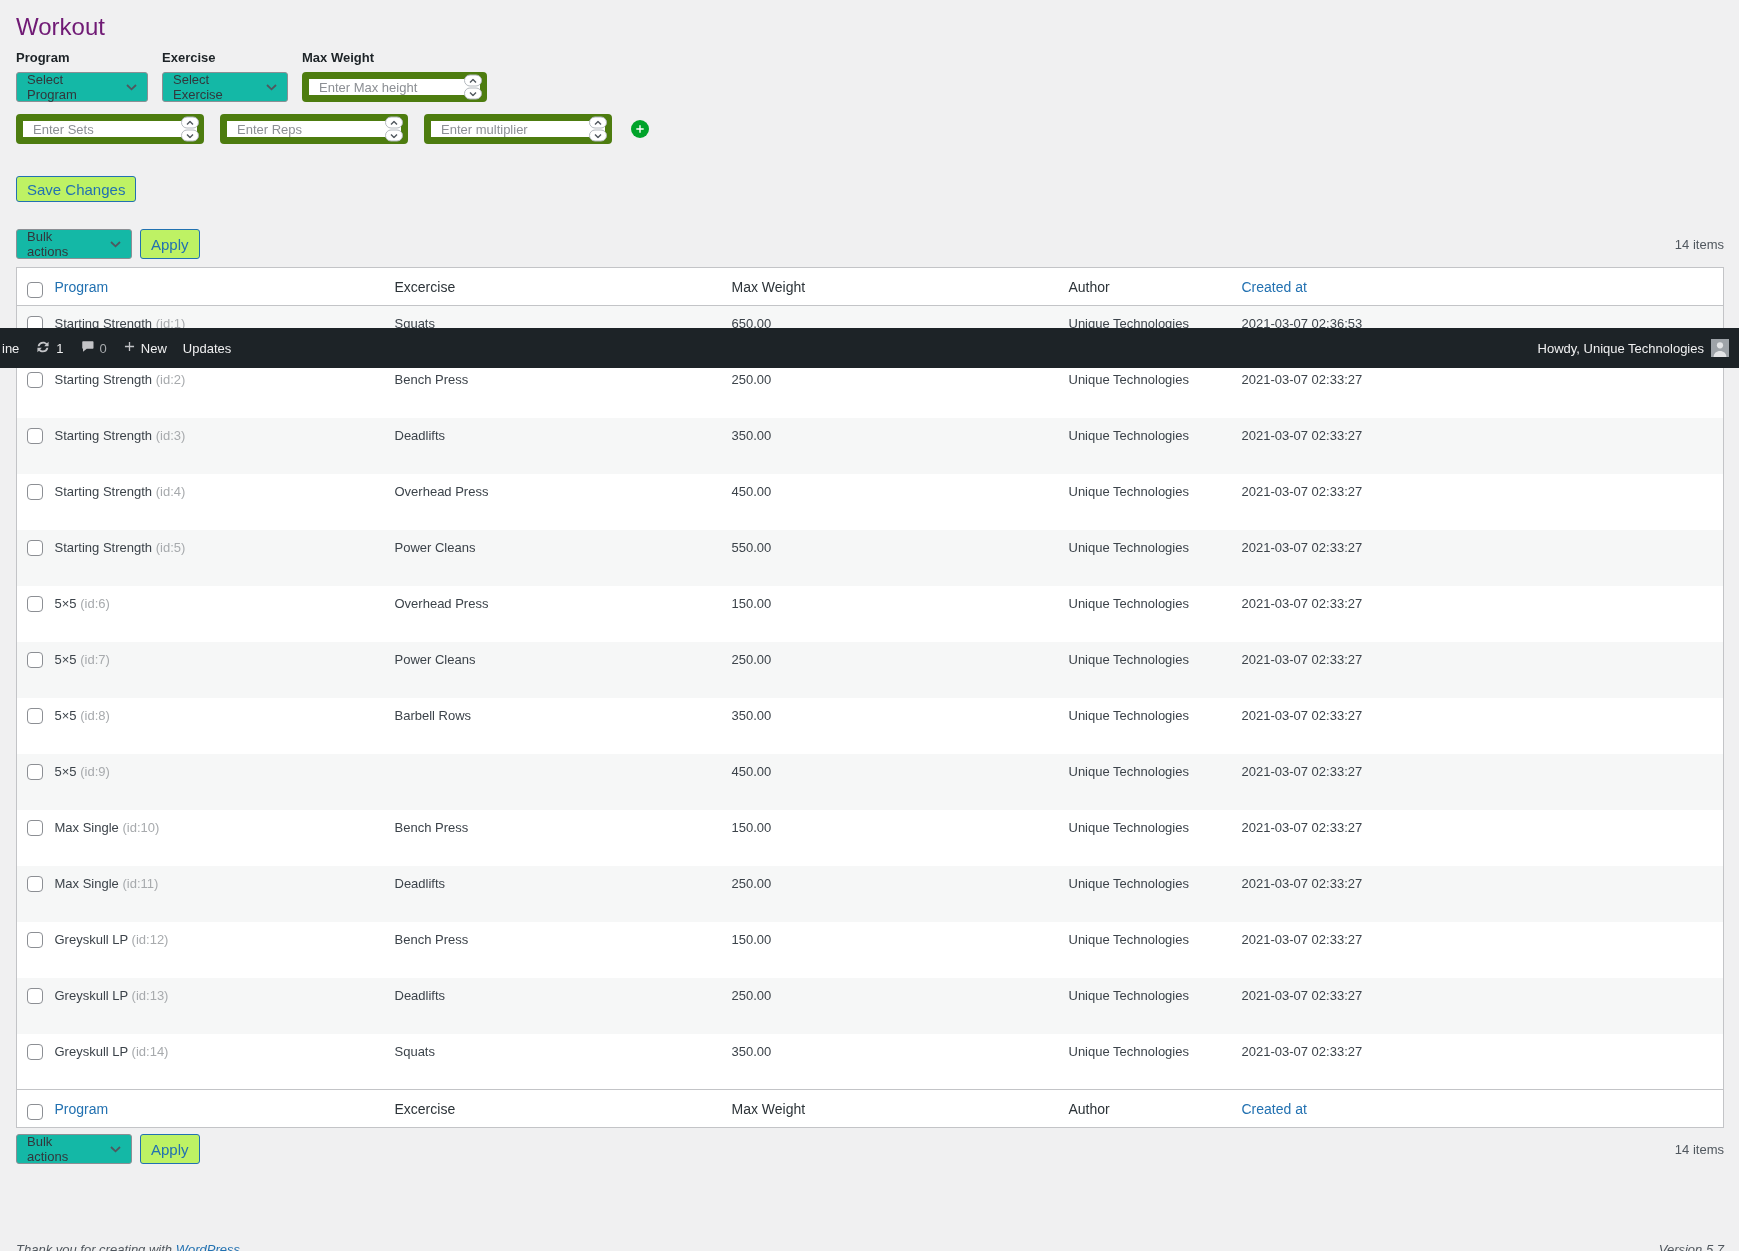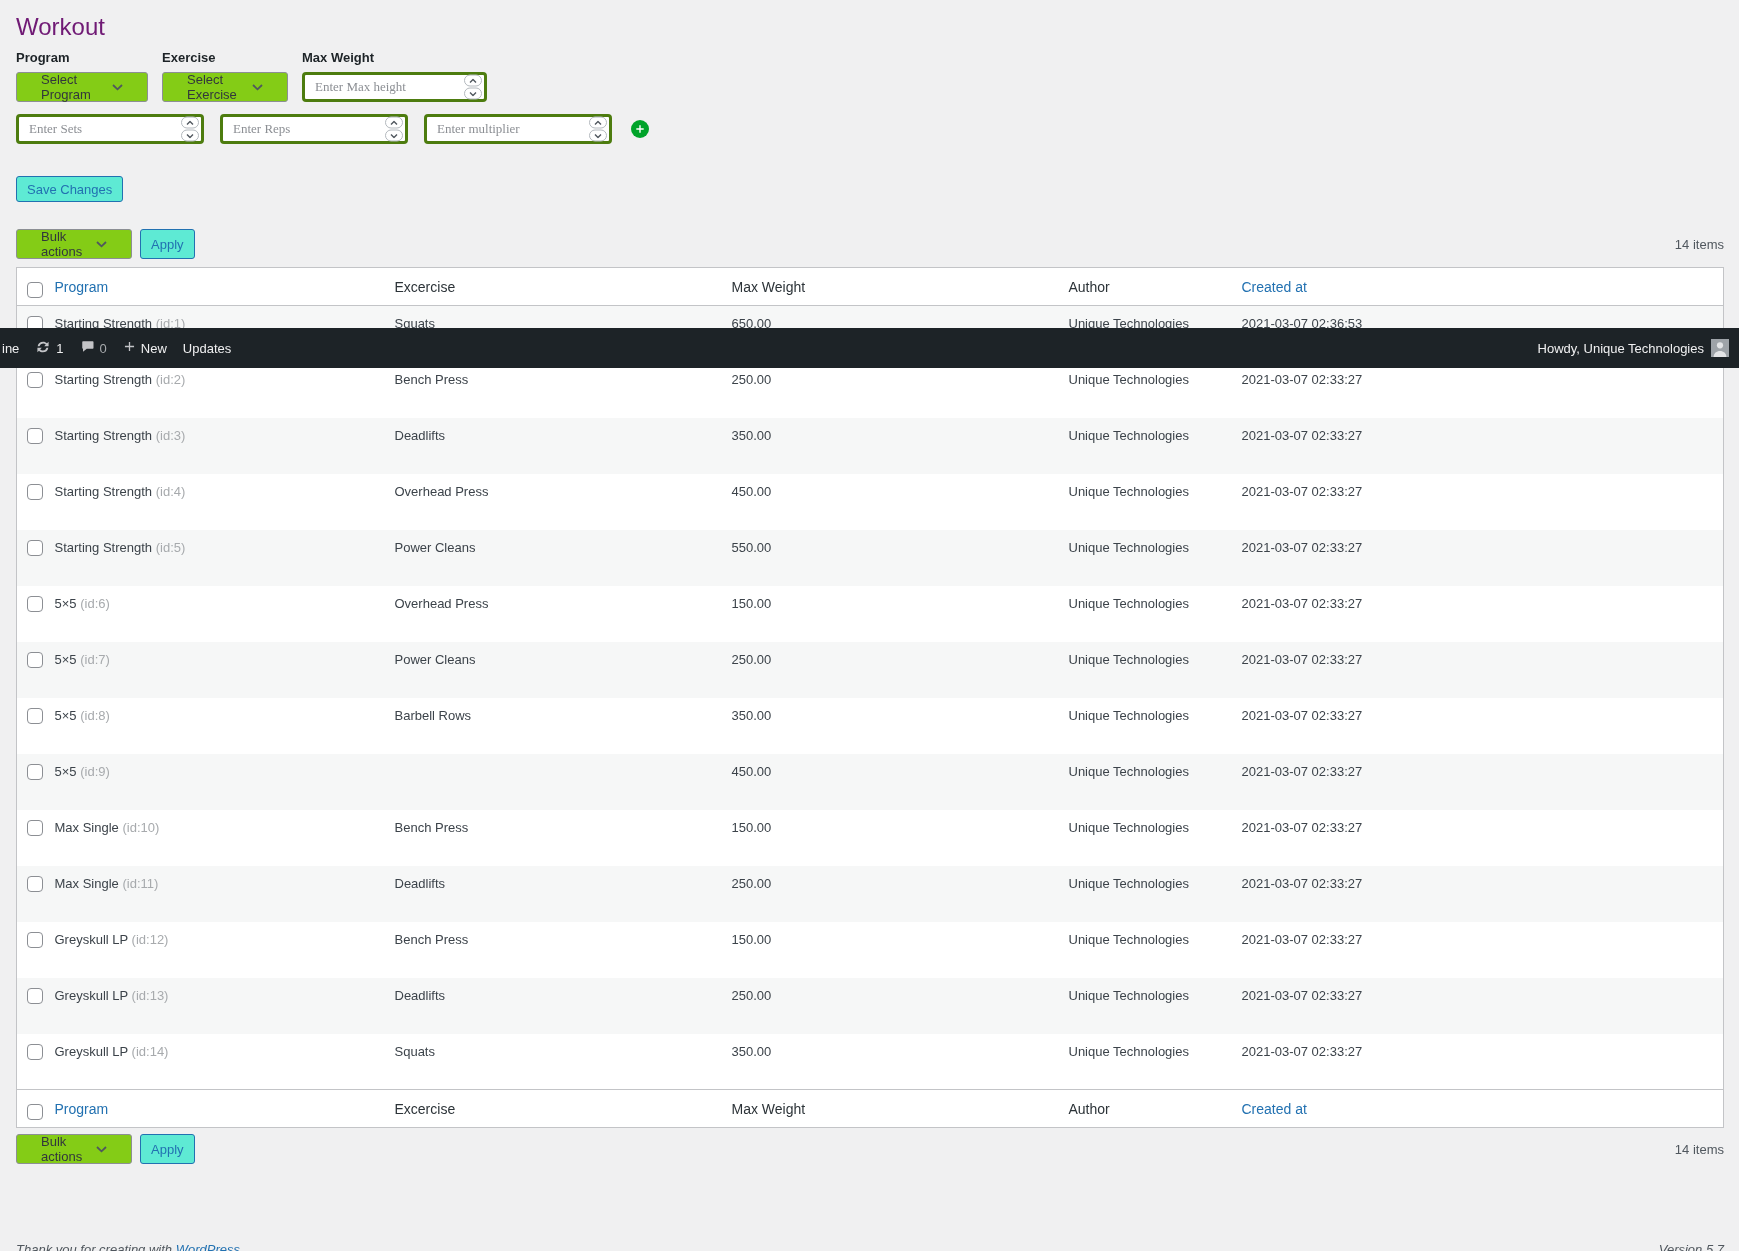--- a/index.html
+++ b/index.html
@@ -15,30 +15,30 @@
 
   h1.page-title {
     font-size: 24px; line-height: 30px; font-weight: 400; color: #701a75;
   }
 
   
   .filter-row1 { display:flex; gap:14px; margin-top:8px; }
   .f-col { display:flex; flex-direction:column; }
   .f-label { font-size:13px; font-weight:bold; color:#1d2327; line-height:16px; margin-bottom:6px; }
   .select-box {
-    height:30px; background:#84cc16; border:1px solid #8c8f94; border-radius:3px;
-    display:flex; align-items:center; padding:0 24px; gap:14px; cursor:pointer;
+    height:30px; background:#14b8a6; border:1px solid #8c8f94; border-radius:3px;
+    display:flex; align-items:center; padding:0 10px; gap:14px; cursor:pointer;
     font-size:13px; color:#32373c;
   }
   .select-box .chev { display:flex; margin-left:auto; }
 
   .num-wrap { position:relative; }
   .num-wrap input {
-    height:30px; width:100%; background:#fff; border:3px solid #4d7c0f; border-radius:4px;
-    font-family:Liberation Serif, serif; font-size:13px; color:#2c3338;
+    height:30px; width:100%; background:#fff; border:7px solid #4d7c0f; border-radius:4px;
+    font-family:Liberation Sans, sans-serif; font-size:13px; color:#2c3338;
     padding:0 32px 0 10px; outline:none;
     -moz-appearance:textfield; appearance:textfield;
   }
   .num-wrap input::-webkit-outer-spin-button, .num-wrap input::-webkit-inner-spin-button { -webkit-appearance:none; }
   .num-wrap input::placeholder { color:#8c8f94; opacity:1; }
   .stepper {
     position:absolute; right:5px; top:50%; transform:translateY(-50%);
     display:flex; flex-direction:column; gap:1px;
   }
   .step-btn {
@@ -47,22 +47,22 @@
   }
   .filter-row2 { display:flex; gap:16px; margin-top:12px; align-items:center; }
 
   .add-btn {
     width:18px; height:18px; border-radius:50%; background:#00a32a; border:none;
     display:flex; align-items:center; justify-content:center; cursor:pointer; margin-left:3px;
   }
 
   .btn-secondary {
     display:inline-flex; align-items:center; justify-content:center;
-    background:#5eead4; border:1px solid #2271b1; border-radius:3px; color:#2271b1;
-    font-family:"Liberation Sans",sans-serif; font-size:13px; cursor:pointer; padding:0 10px;
+    background:#bef264; border:1px solid #2271b1; border-radius:3px; color:#2271b1;
+    font-family:"Liberation Sans",sans-serif; font-size:15px; cursor:pointer; padding:0 10px;
   }
   .save-btn { height:26px; margin-top:32px; }
 
   
   .tablenav { display:flex; align-items:center; gap:8px; }
   .tablenav.top { margin-top:27px; }
   .tablenav.bottom { margin-top:6px; }
   .bulk-select { width:116px; height:30px; }
   .apply-btn { height:30px; }
   .items-count { margin-left:auto; font-size:13px; color:#50575e; }

